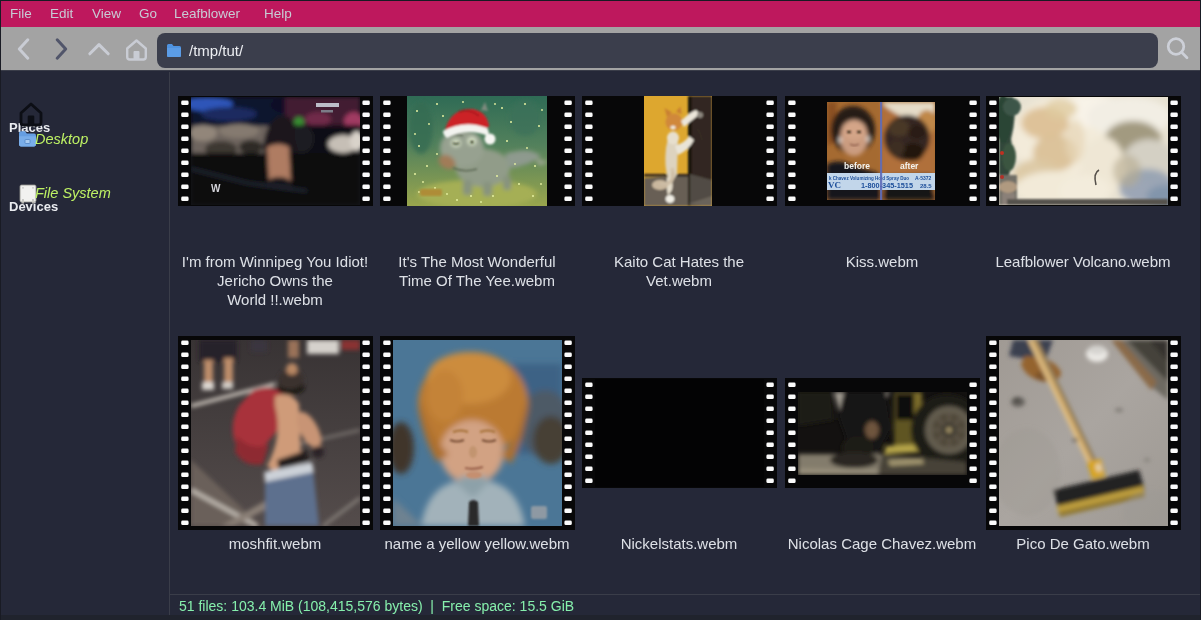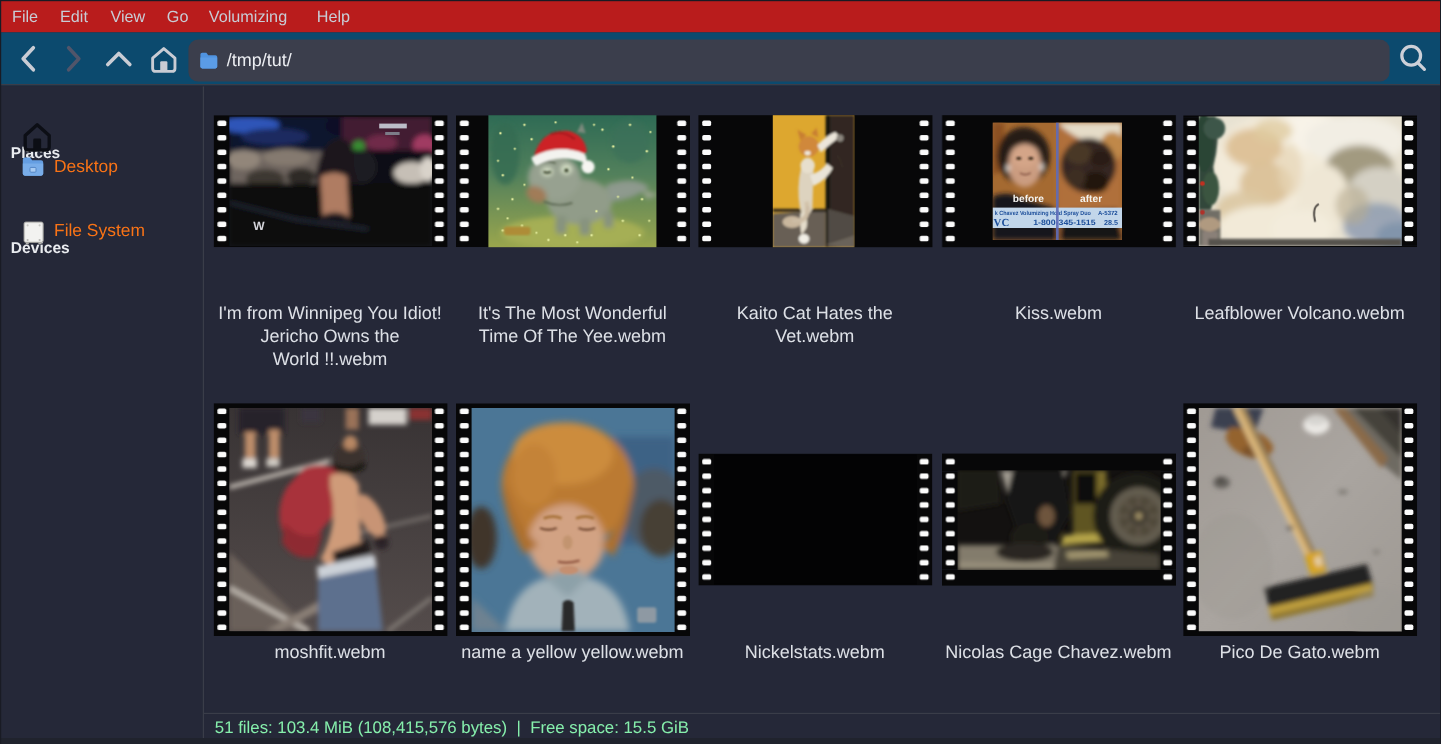--- a/index.html
+++ b/index.html
@@ -1,26 +1,26 @@
 <!DOCTYPE html>
 <html><head>
 <meta charset="utf-8">
 <style>
 * { margin:0; padding:0; box-sizing:border-box; }
 html,body { width:1201px; height:620px; overflow:hidden; }
 body { font-family:"Liberation Sans", sans-serif; background:#252838; position:relative; }
 .abs { position:absolute; }
-#menubar { left:0; top:0; width:1201px; height:27px; background:#b91c1c; border-top:1px solid #181a23; }
+#menubar { left:0; top:0; width:1201px; height:27px; background:#be185d; border-top:1px solid #181a23; }
 #menubar span { position:absolute; top:0; line-height:25px; font-size:13.5px; color:#c8ccd5; }
-#toolbar { left:0; top:27px; width:1201px; height:44px; background:#0c4a6e; border-bottom:1px solid #3a3d49; }
+#toolbar { left:0; top:27px; width:1201px; height:44px; background:#a3a3a3; border-bottom:1px solid #3a3d49; }
 #pathfield { position:absolute; left:157px; top:6px; width:1001px; height:35px; background:#3b3e4c; border-radius:8px; }
 #pathtext { position:absolute; left:32px; top:0; line-height:35px; font-size:15px; color:#eceef2; }
 #sidebar { left:0; top:72px; width:170px; height:548px; background:#252838; border-right:1px solid #3a3d49; }
 .sbhead { position:absolute; left:9px; font-size:13px; font-weight:bold; color:#e9ebef;margin-top:41px; }
-.sbtext { position:absolute; left:45px; font-size:14.5px; color:#f97316; }
+.sbtext { position:absolute; left:35px; font-size:14.5px; color:#bef264;font-style:italic; }
 #content { left:171px; top:72px; width:1030px; height:522px; background:#252838; }
 .thumb { position:absolute; }
 .lbl { position:absolute; width:202px; text-align:center; font-size:15px; line-height:19px; color:#dde0e6; }
 #statusbar { left:170px; top:594px; width:1031px; height:21px; background:#252838; border-top:1px solid #3a3d49; }
 #statusbar div { position:absolute; left:9px; top:0; line-height:22px; font-size:14px; color:#86efac; }
 #bottomstrip { left:0; top:615px; width:1201px; height:5px; background:#20232d; }
 </style>
 </head>
 <body>
 <svg width="0" height="0" style="position:absolute">
@@ -67,21 +67,21 @@
         <rect x="0" y="184.5" width="7.4" height="4.6" rx="1.4"></rect>
     </g>
   </defs>
 </svg>
 
 <div id="menubar" class="abs">
   <span style="left:10px">File</span>
   <span style="left:50px">Edit</span>
   <span style="left:92px">View</span>
   <span style="left:139px">Go</span>
-  <span style="left:174px">Volumizing</span>
+  <span style="left:174px">Leafblower</span>
   <span style="left:264px">Help</span>
 </div>
 
 <div id="toolbar" class="abs">
   <svg class="abs" style="left:13px;top:9px" width="22" height="26" viewBox="0 0 22 26">
     <path d="M14.8 3.8 L6.3 13 L14.8 22.2" fill="none" stroke="#c9ccd4" stroke-width="3" stroke-linecap="round" stroke-linejoin="round"></path>
   </svg>
   <svg class="abs" style="left:50px;top:9px" width="22" height="26" viewBox="0 0 22 26">
     <path d="M7.2 3.8 L15.7 13 L7.2 22.2" fill="none" stroke="#51556a" stroke-width="3" stroke-linecap="round" stroke-linejoin="round"></path>
   </svg>

